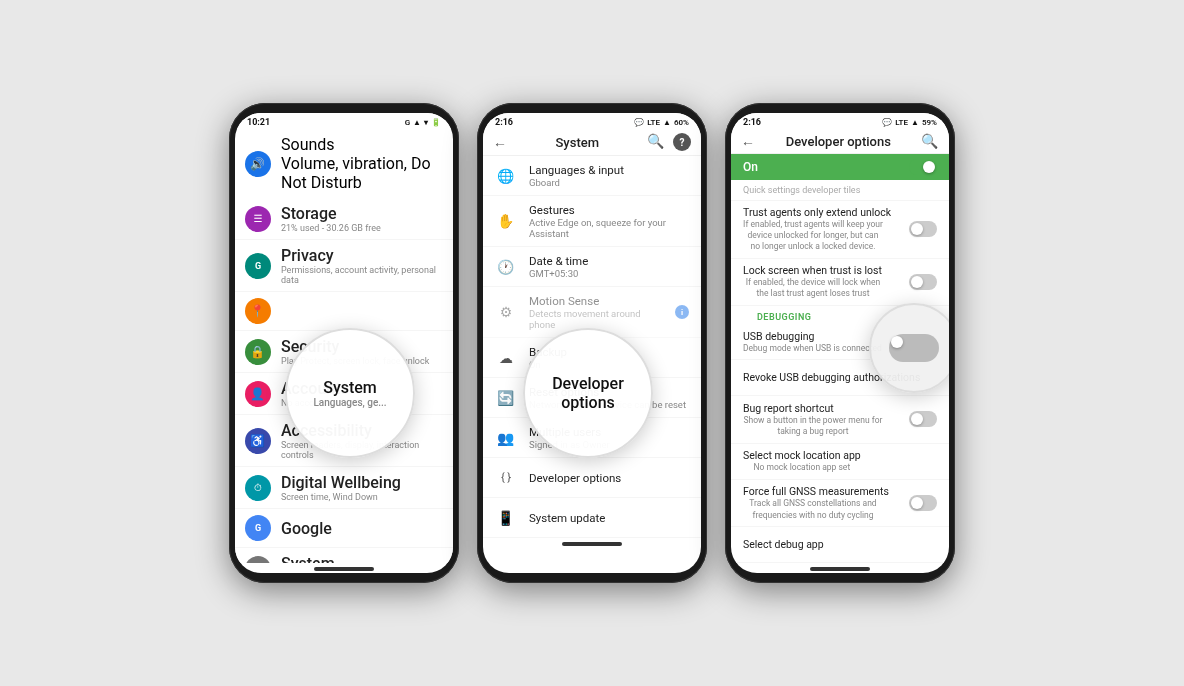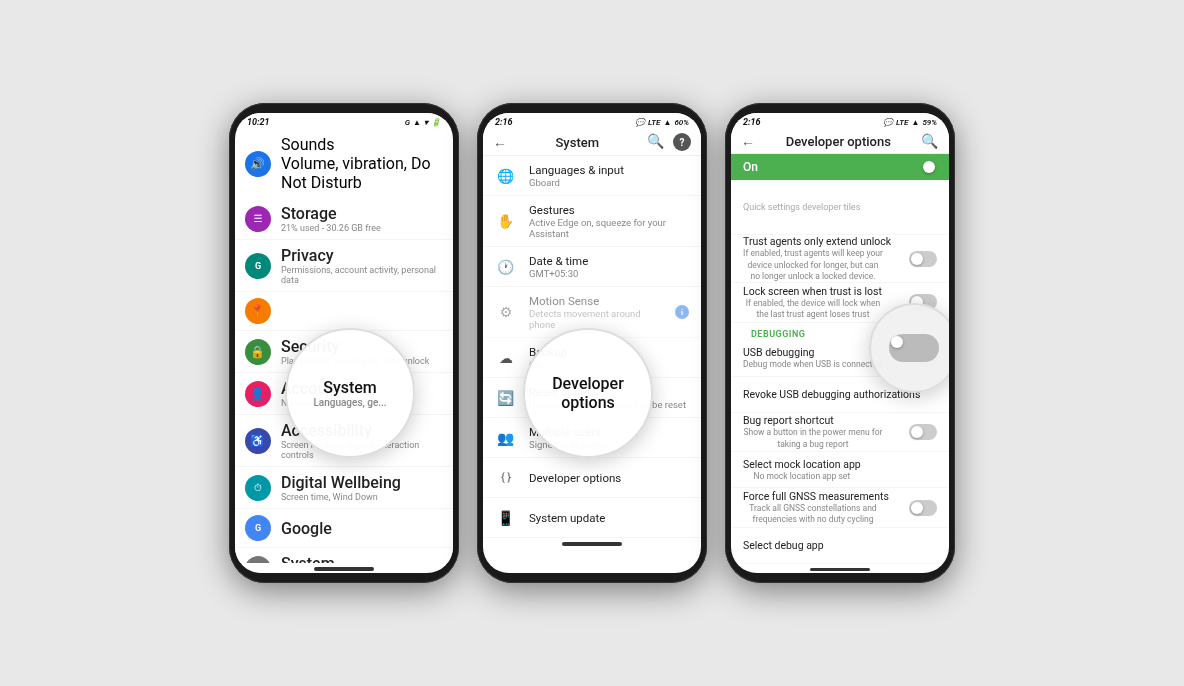--- a/index.html
+++ b/index.html
@@ -41,21 +41,20 @@
     }
     .status-bar {
       display: flex;
       justify-content: space-between;
       align-items: center;
       padding: 4px 12px 2px;
       font-size: 9px;
       font-weight: 600;
       background: #fff;
       color: #111;
-      font-style: italic;
     }
     .status-bar .time { font-size: 9px; font-weight: 700; }
     .status-bar .icons { display: flex; gap: 3px; align-items: center; font-size: 8px; }
     .top-bar {
       display: flex;
       justify-content: space-between;
       align-items: center;
       padding: 4px 10px 4px;
       background: #fff;
       border-bottom: 1px solid #f0f0f0;
@@ -140,21 +139,21 @@
       border-radius: 50%;
       background: #fff;
       box-shadow: 0 1px 3px rgba(0,0,0,0.3);
     }
     .toggle-off::after { left: 2px; }
     .toggle-on::after { right: 2px; }
     .section-label {
       font-size: 9px;
       color: #4caf50;
       font-weight: 600;
-      padding: 6px 20px 2px;
+      padding: 6px 26px 2px;
       letter-spacing: 0.5px;
     }
     .on-bar {
       background: #4caf50;
       display: flex;
       justify-content: space-between;
       align-items: center;
       padding: 5px 12px;
     }
     .on-bar-text { color: #fff; font-size: 12px; font-weight: 500; }
@@ -470,21 +469,21 @@
         <span class="back-icon">←</span>
         <span class="page-title">Developer options</span>
         <span class="search-icon-top">🔍</span>
       </div>
 
       <div class="on-bar">
         <span class="on-bar-text">On</span>
         <div class="toggle toggle-on"></div>
       </div>
 
-      <div style="padding: 22px 12px; font-size:9px; color:#aaa; border-bottom:1px solid #f5f5f5;">
+      <div style="padding: 5px 12px; font-size:9px; color:#aaa; border-bottom:1px solid #f5f5f5;">
         <span>Quick settings developer tiles</span>
       </div>
 
       <div class="dev-list-item">
         <div class="dev-text">
           <div class="dev-title">Trust agents only extend unlock</div>
           <div class="dev-sub">If enabled, trust agents will keep your device unlocked for longer, but can no longer unlock a locked device.</div>
         </div>
         <div class="toggle toggle-off"></div>
       </div>

